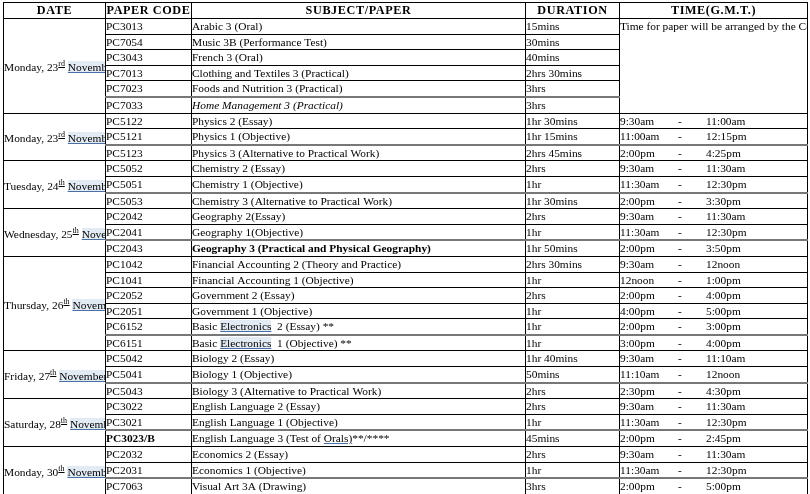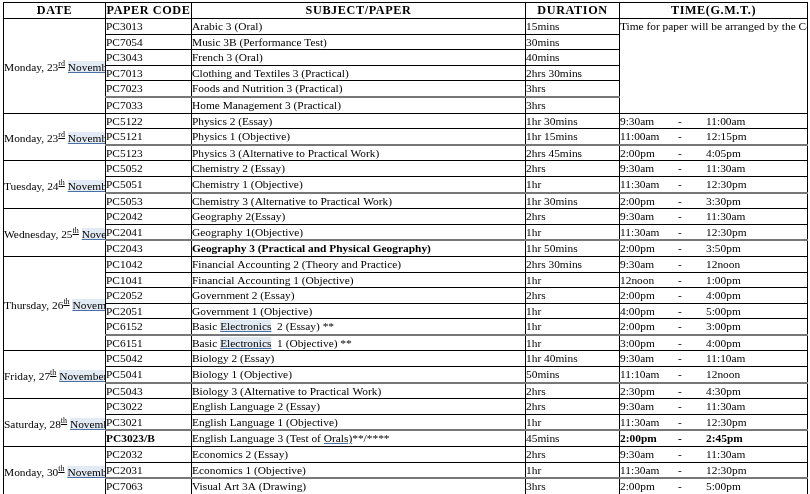--- a/index.html
+++ b/index.html
@@ -140,41 +140,41 @@
         <td class="subject">Clothing&nbsp;and&nbsp;Textiles&nbsp;3&nbsp;(Practical)</td>
         <td class="duration">2hrs 30mins</td>
       </tr>
       <tr>
         <td class="code">PC7023</td>
         <td class="subject">Foods&nbsp;and&nbsp;Nutrition&nbsp;3&nbsp;(Practical)</td>
         <td class="duration">3hrs</td>
       </tr>
       <tr class="group-end">
         <td class="code" style="border-top: 2px solid rgb(119, 119, 119); font-family: Liberation Serif, serif;">PC7033</td>
-        <td class="subject" style="border-top: 2px solid rgb(119, 119, 119);">Home&nbsp;Management&nbsp;3&nbsp;(Practical)</td>
+        <td class="subject" style="border-top: 2px solid rgb(119, 119, 119); font-style: italic;">Home&nbsp;Management&nbsp;3&nbsp;(Practical)</td>
         <td class="duration" style="border-top: 2px solid rgb(119, 119, 119);">3hrs</td>
       </tr>
       <tr>
         <td class="date" rowspan="3" style="vertical-align: middle;">Monday, 23<span class="sup">rd</span> <span class="spell">November,</span> 2020</td>
         <td class="code">PC5122</td>
         <td class="subject">Physics&nbsp;2&nbsp;(Essay)</td>
         <td class="duration">1hr 30mins</td>
         <td class="time"><span style="display: inline-block; width: 58px;">9:30am</span><span style="display: inline-block; width: 28px;">-</span><span>11:00am</span></td>
       </tr>
       <tr>
         <td class="code">PC5121</td>
         <td class="subject">Physics&nbsp;1&nbsp;(Objective)</td>
         <td class="duration">1hr 15mins</td>
         <td class="time"><span style="display: inline-block; width: 58px;">11:00am</span><span style="display: inline-block; width: 28px;">-</span><span>12:15pm</span></td>
       </tr>
       <tr class="group-end">
         <td class="code" style="border-top: 2px solid rgb(119, 119, 119);">PC5123</td>
         <td class="subject" style="border-top: 2px solid rgb(119, 119, 119);">Physics&nbsp;3&nbsp;(Alternative&nbsp;to&nbsp;Practical&nbsp;Work)</td>
         <td class="duration" style="border-top: 2px solid rgb(119, 119, 119);">2hrs 45mins</td>
-        <td class="time" style="border-top: 2px solid rgb(119, 119, 119);"><span style="display: inline-block; width: 58px;">2:00pm</span><span style="display: inline-block; width: 28px;">-</span><span>4:05pm</span></td>
+        <td class="time" style="border-top: 2px solid rgb(119, 119, 119);"><span style="display: inline-block; width: 58px;">2:00pm</span><span style="display: inline-block; width: 28px;">-</span><span>4:25pm</span></td>
       </tr>
       <tr>
         <td class="date" rowspan="3" style="vertical-align: middle;">Tuesday, 24<span class="sup">th</span> <span class="spell">November,</span> 2020</td>
         <td class="code">PC5052</td>
         <td class="subject">Chemistry&nbsp;2&nbsp;(Essay)</td>
         <td class="duration">2hrs</td>
         <td class="time"><span style="display: inline-block; width: 58px;">9:30am</span><span style="display: inline-block; width: 28px;">-</span><span>11:30am</span></td>
       </tr>
       <tr>
         <td class="code">PC5051</td>
@@ -273,21 +273,21 @@
       <tr>
         <td class="code">PC3021</td>
         <td class="subject">English&nbsp;Language&nbsp;1&nbsp;(Objective)</td>
         <td class="duration">1hr</td>
         <td class="time"><span style="display: inline-block; width: 58px;">11:30am</span><span style="display: inline-block; width: 28px;">-</span><span>12:30pm</span></td>
       </tr>
       <tr class="group-end">
         <td class="code" style="border-top: 2px solid rgb(119, 119, 119); font-weight: bold;">PC3023/B</td>
         <td class="subject" style="border-top: 2px solid rgb(119, 119, 119);">English&nbsp;Language&nbsp;3&nbsp;(Test&nbsp;of&nbsp;<span class="spell-plain">Orals)</span>**/****</td>
         <td class="duration" style="border-top: 2px solid rgb(119, 119, 119);">45mins</td>
-        <td class="time" style="border-top: 2px solid rgb(119, 119, 119); font-weight: bold;"><span style="display: inline-block; width: 58px;">2:00pm</span><span style="display: inline-block; width: 28px;">-</span><span>2:45pm</span></td>
+        <td class="time" style="border-top: 2px solid rgb(119, 119, 119);"><span style="display: inline-block; width: 58px;">2:00pm</span><span style="display: inline-block; width: 28px;">-</span><span>2:45pm</span></td>
       </tr>
       <tr>
         <td class="date" rowspan="3" style="vertical-align: middle;">Monday, 30<span class="sup">th</span> <span class="spell">November,</span> 2020</td>
         <td class="code">PC2032</td>
         <td class="subject">Economics&nbsp;2&nbsp;(Essay)</td>
         <td class="duration">2hrs</td>
         <td class="time"><span style="display: inline-block; width: 58px;">9:30am</span><span style="display: inline-block; width: 28px;">-</span><span>11:30am</span></td>
       </tr>
       <tr>
         <td class="code">PC2031</td>

